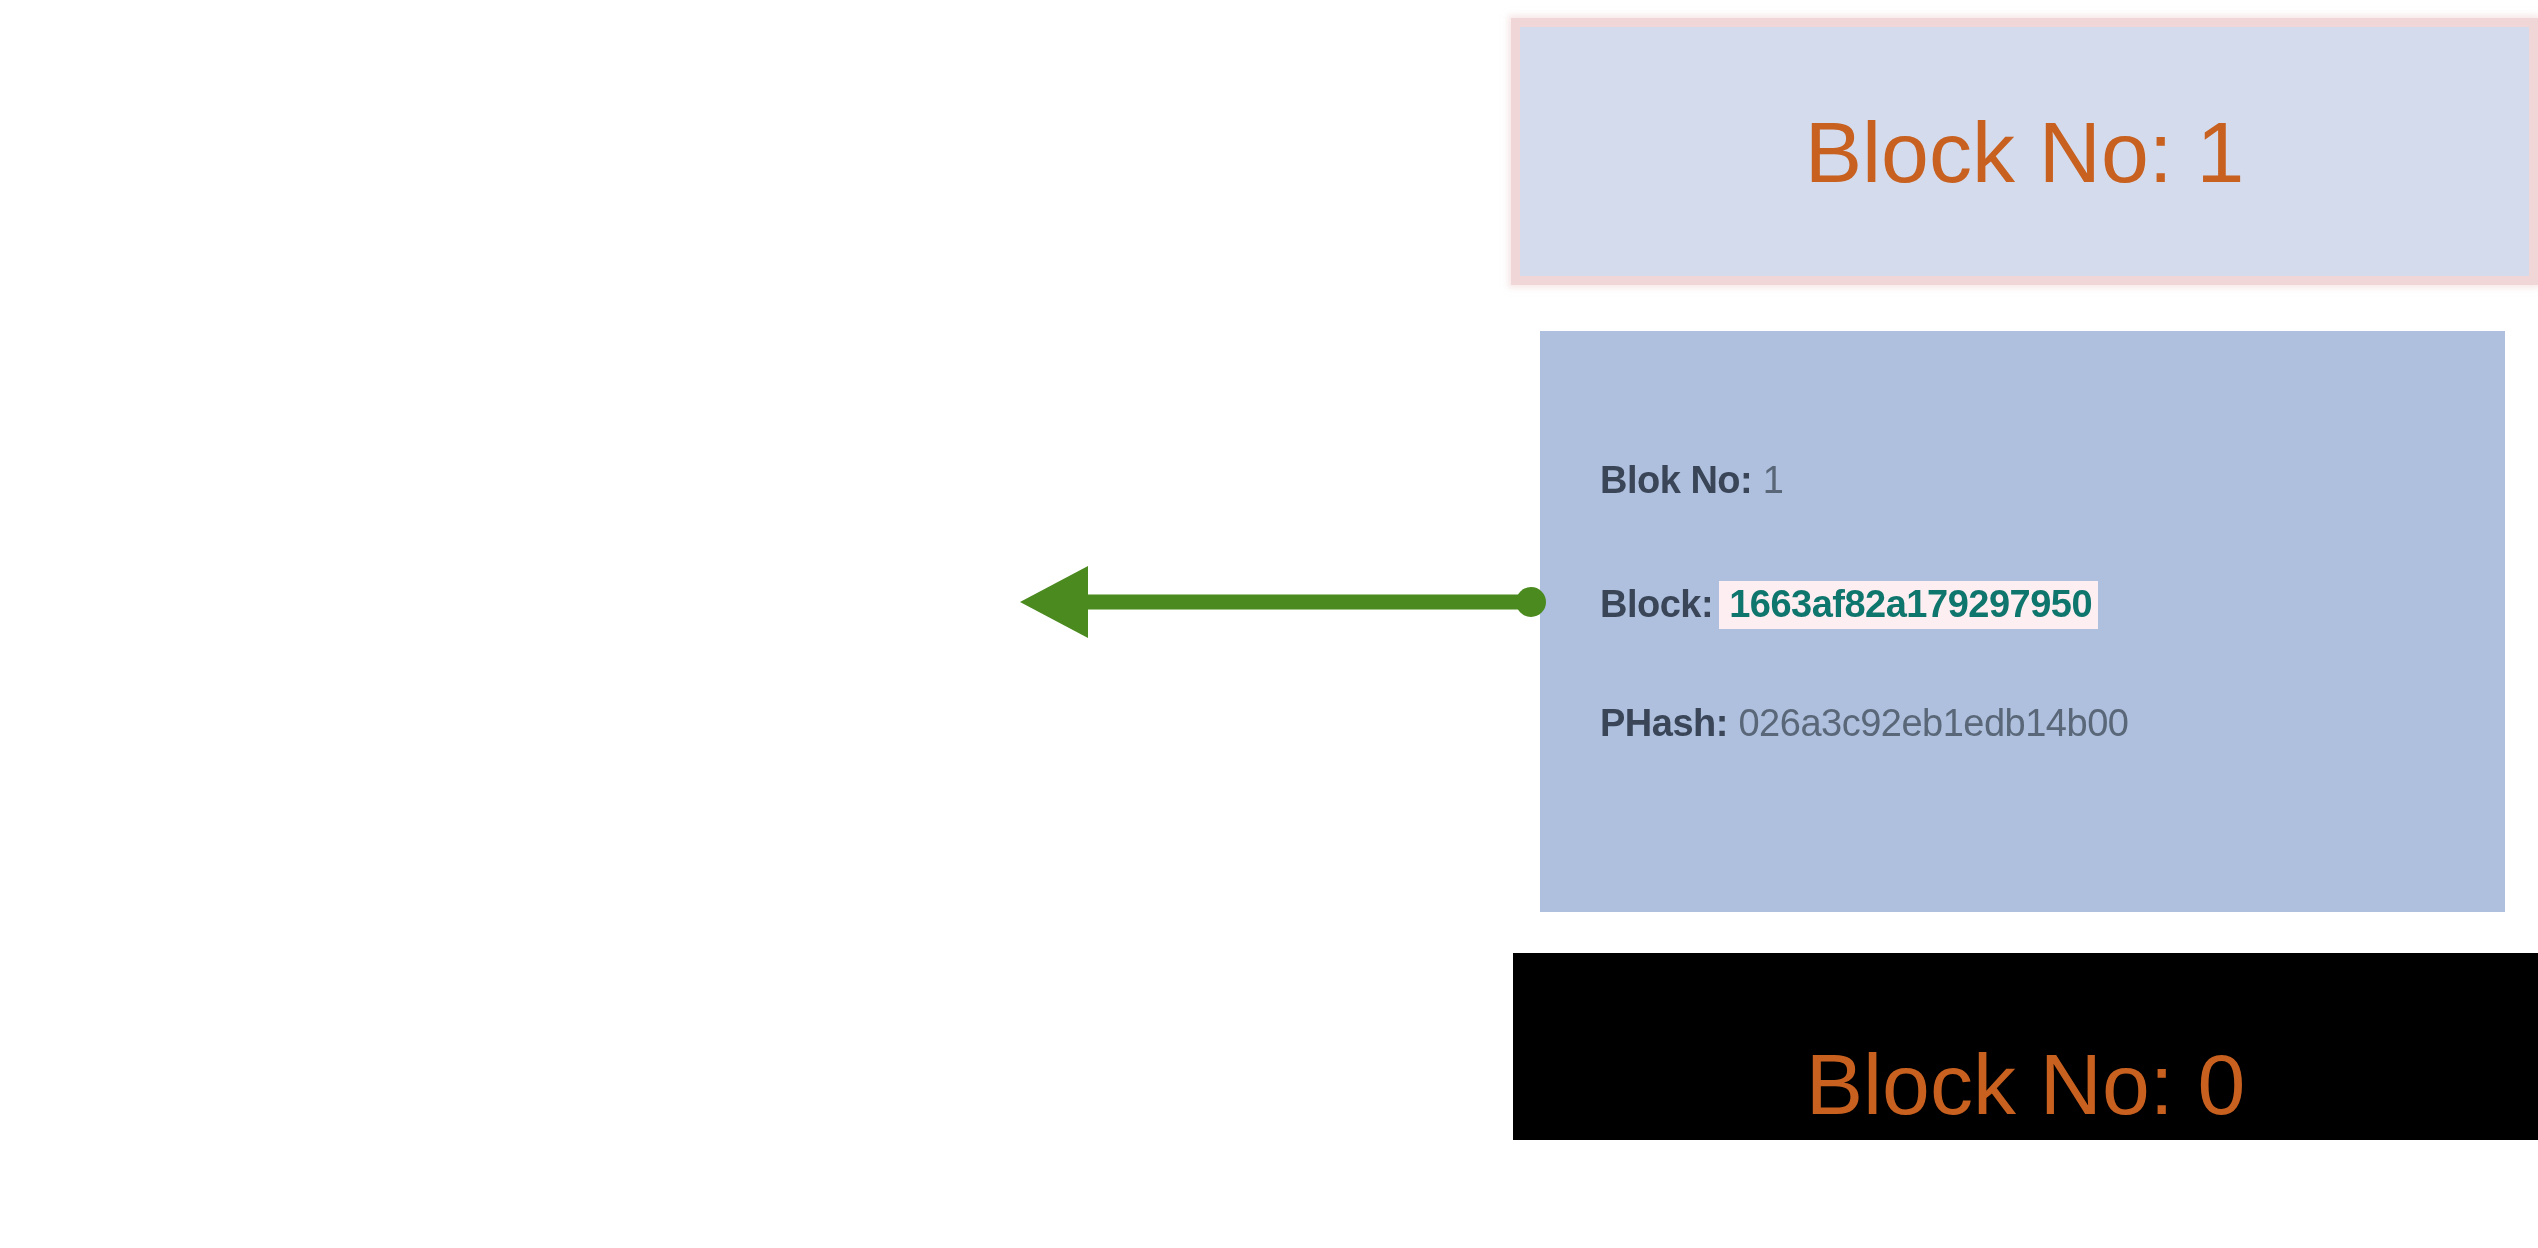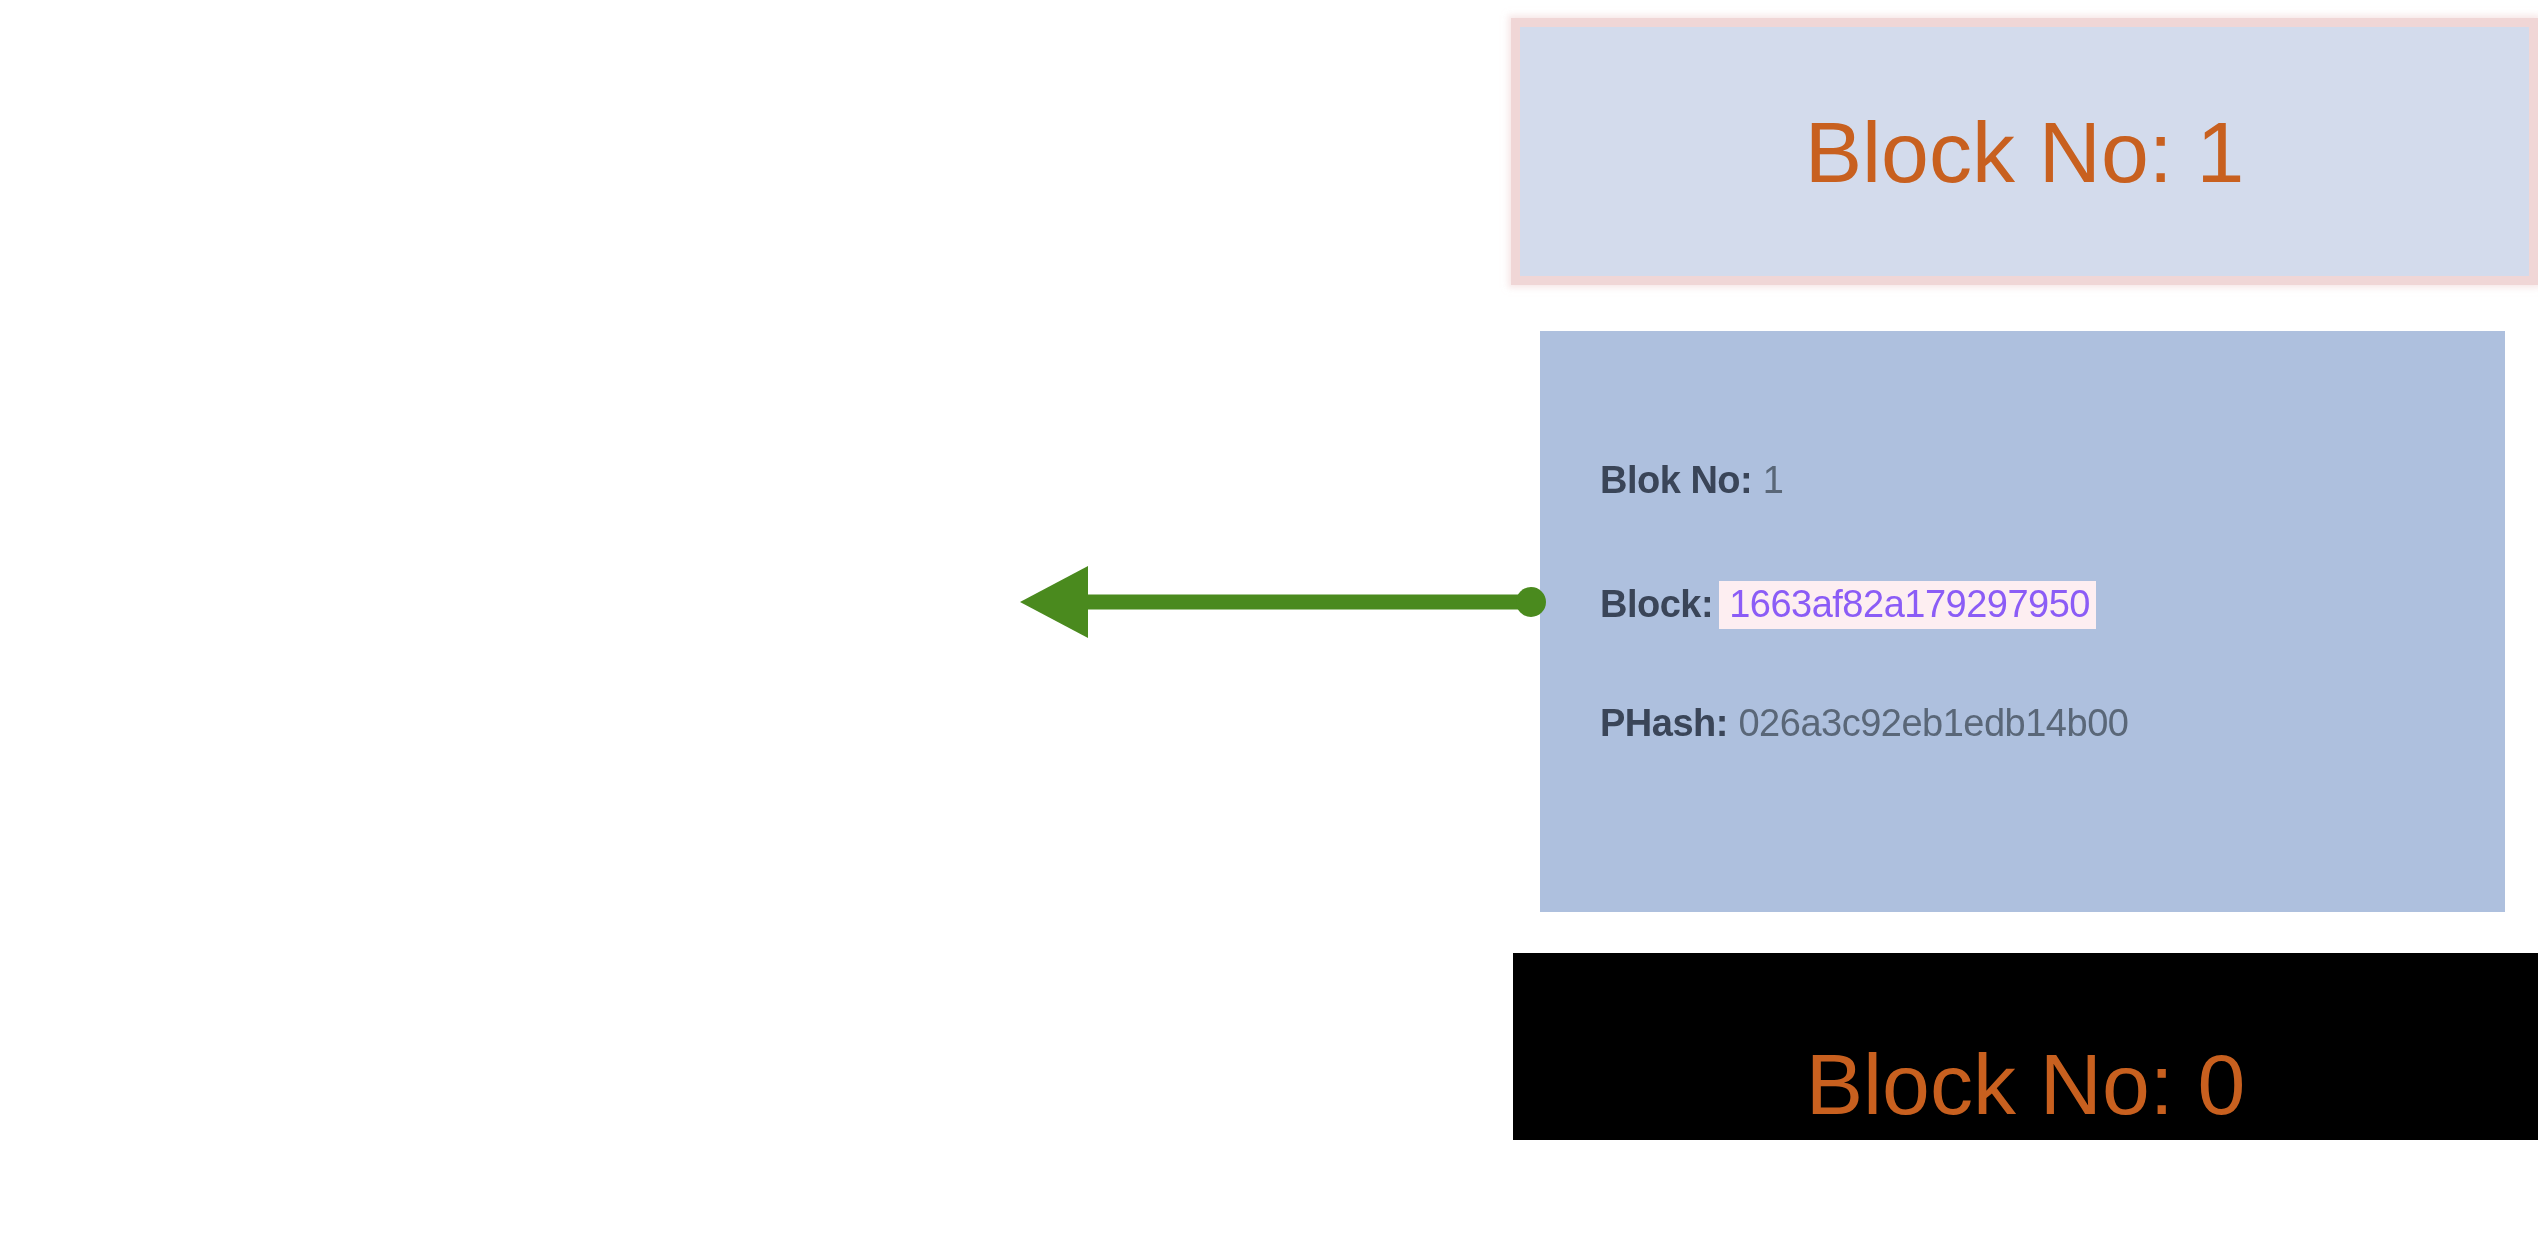--- a/index.html
+++ b/index.html
@@ -92,25 +92,25 @@
 
   .detail-val-plain {
     font-weight: 400;
     color: #5a6778;
     letter-spacing: -0.5px;
   }
 
   .hash-highlight {
     display: inline-block;
     background: #fdeef1;
-    color: #8b5cf6;
+    color: #0f766e;
     padding: 4px 6px 6px 10px;
     margin-left: 6px;
     letter-spacing: -0.5px;
-    font-weight: 400;
+    font-weight: 700;
   }
 
   
   #block-details-title {
     position: absolute;
     left: 22px;
     top: 533px;
     width: 980px;
     height: 140px;
     display: flex;

